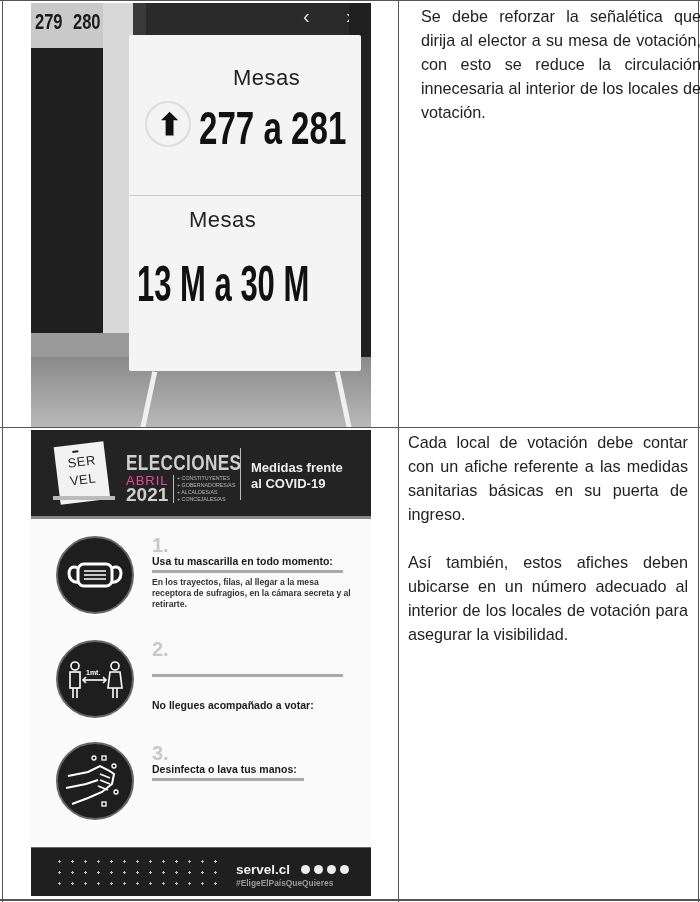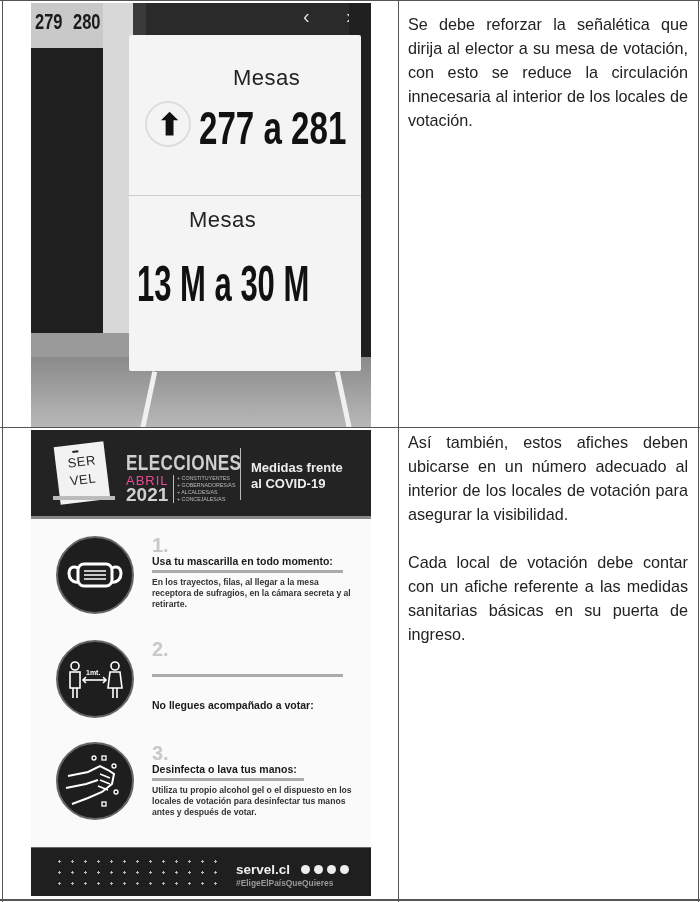--- a/index.html
+++ b/index.html
@@ -90,21 +90,21 @@
       <span class="arrow">⬆</span>
       <span class="big" style="left:70px;top:66px;">277 a 281</span>
       <div class="divider"></div>
       <span class="mesas" style="left:60px;top:172px;">Mesas</span>
       <span class="big2" style="left:8px;top:220px;">13 M a 30 M</span>
     </div>
     <div class="leg" style="left:115px;transform:rotate(12deg);"></div>
     <div class="leg" style="left:310px;transform:rotate(-12deg);"></div>
   </div>
 
-  <div class="cell-text" style="top:12px;">
+  <div class="cell-text" style="top:4px;margin-left:13px;">
     <p>Se debe reforzar la señalética que dirija al elector a su mesa de votación, con esto se reduce la circulación innecesaria al interior de los locales de votación.</p>
   </div>
 
   <div class="poster">
     <div class="header">
       <div class="ballot">
         <div class="dash"></div>
         <span style="top:10px;">SER</span>
         <span style="top:28px;">VEL</span>
       </div>
@@ -174,31 +174,30 @@
           <circle cx="36" cy="14" r="2" fill="none" stroke="#fff" stroke-width="1.3"></circle>
           <rect x="44" y="12" width="4" height="4" fill="none" stroke="#fff" stroke-width="1.3"></rect>
           <circle cx="56" cy="22" r="2" fill="none" stroke="#fff" stroke-width="1.3"></circle>
           <circle cx="58" cy="48" r="2" fill="none" stroke="#fff" stroke-width="1.3"></circle>
           <rect x="44" y="58" width="4" height="4" fill="none" stroke="#fff" stroke-width="1.3"></rect>
         </svg>
       </div>
       <span class="inum" style="top:0px;">3.</span>
       <span class="ititle" style="top:21px;">Desinfecta o lava tus manos:</span>
       <div class="iline" style="top:36px;width:152px;"></div>
-      <div class="idesc" style="top:43px;">Utiliza tu propio alcohol gel o el dispuesto en los locales de votación para desinfectar tus manos antes y después de votar.</div>
     </div>
 
     <div class="footer">
       <div class="dots"></div>
       <span class="site">servel.cl</span>
       <span class="social" style="left:270px;"></span>
       <span class="social" style="left:283px;"></span>
       <span class="social" style="left:296px;"></span>
       <span class="social" style="left:309px;"></span>
       <span class="hashtag">#EligeElPaísQueQuieres</span>
     </div>
   </div>
 
   <div class="cell-text" style="top:430px;">
+    <p>Cada local de votación debe contar con un afiche referente a las medidas sanitarias básicas en su puerta de ingreso.</p>
     <p>Así también, estos afiches deben ubicarse en un número adecuado al interior de los locales de votación para asegurar la visibilidad.</p>
-    <p>Cada local de votación debe contar con un afiche referente a las medidas sanitarias básicas en su puerta de ingreso.</p>
   </div>
 </div>
 
 </body></html>

